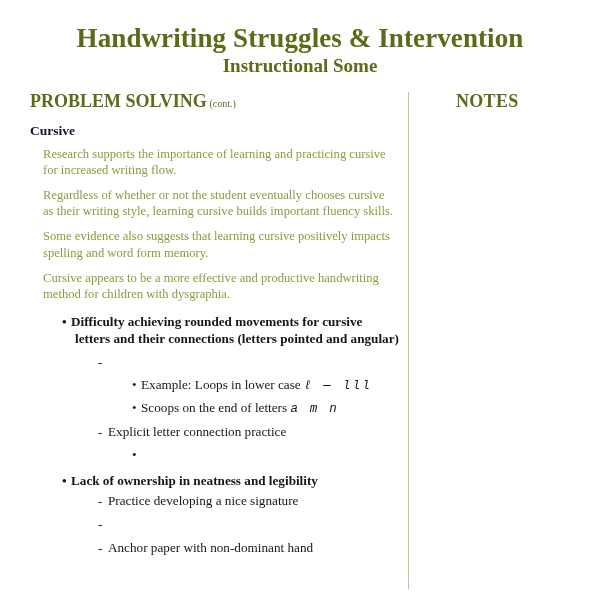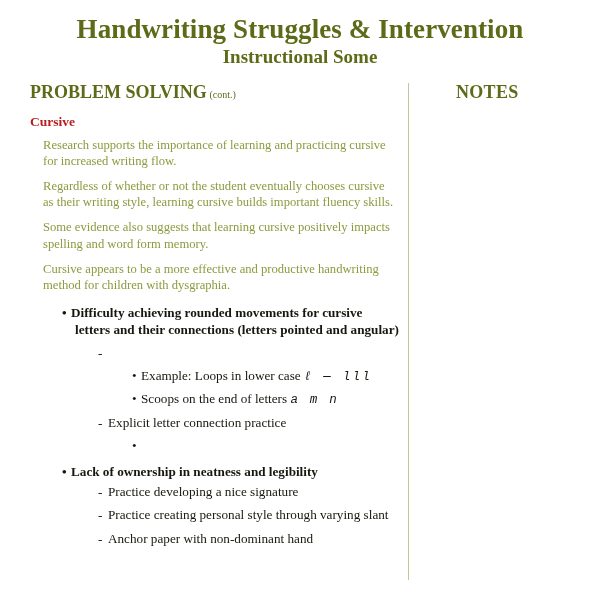--- a/index.html
+++ b/index.html
@@ -13,20 +13,21 @@
     font-family: "Liberation Serif", "DejaVu Serif", serif;
     overflow: hidden;
     position: relative;
   }
 
   .slide {
     position: relative;
     width: 600px;
     height: 420px;
     box-sizing: border-box;
+    margin-top: 9px;
   }
 
   
   .title-block {
     padding-top: 14px;
     text-align: center;
   }
   .title-main {
     font-size: 27px;
     font-weight: bold;
@@ -84,21 +85,21 @@
   .notes-head {
     color: #5c6b18;
     font-size: 18px;
     font-weight: bold;
     line-height: 1.1;
     letter-spacing: 0.3px;
   }
 
   
   .subhead {
-    color: #b91c1c;
+    color: #0f172a;
     font-size: 13.5px;
     font-weight: bold;
     margin-top: 11px;
     line-height: 1.2;
   }
 
   
   .para-list {
     margin-top: 7px;
     padding-left: 13px;
@@ -238,21 +239,20 @@
           <span class="txt">Lack of ownership in neatness and legibility</span>
         </div>
 
         <div class="li lvl2">
           <span class="mark">-</span>
           <span class="txt">Practice developing a nice signature</span>
         </div>
 
         <div class="li lvl2 gap-top-sm">
           <span class="mark">-</span>
-          <span class="txt">Practice creating personal style through varying slant</span>
         </div>
 
         <div class="li lvl2 gap-top-sm">
           <span class="mark">-</span>
           <span class="txt">Anchor paper with non-dominant hand</span>
         </div>
 
       </div>
     </div>
 

